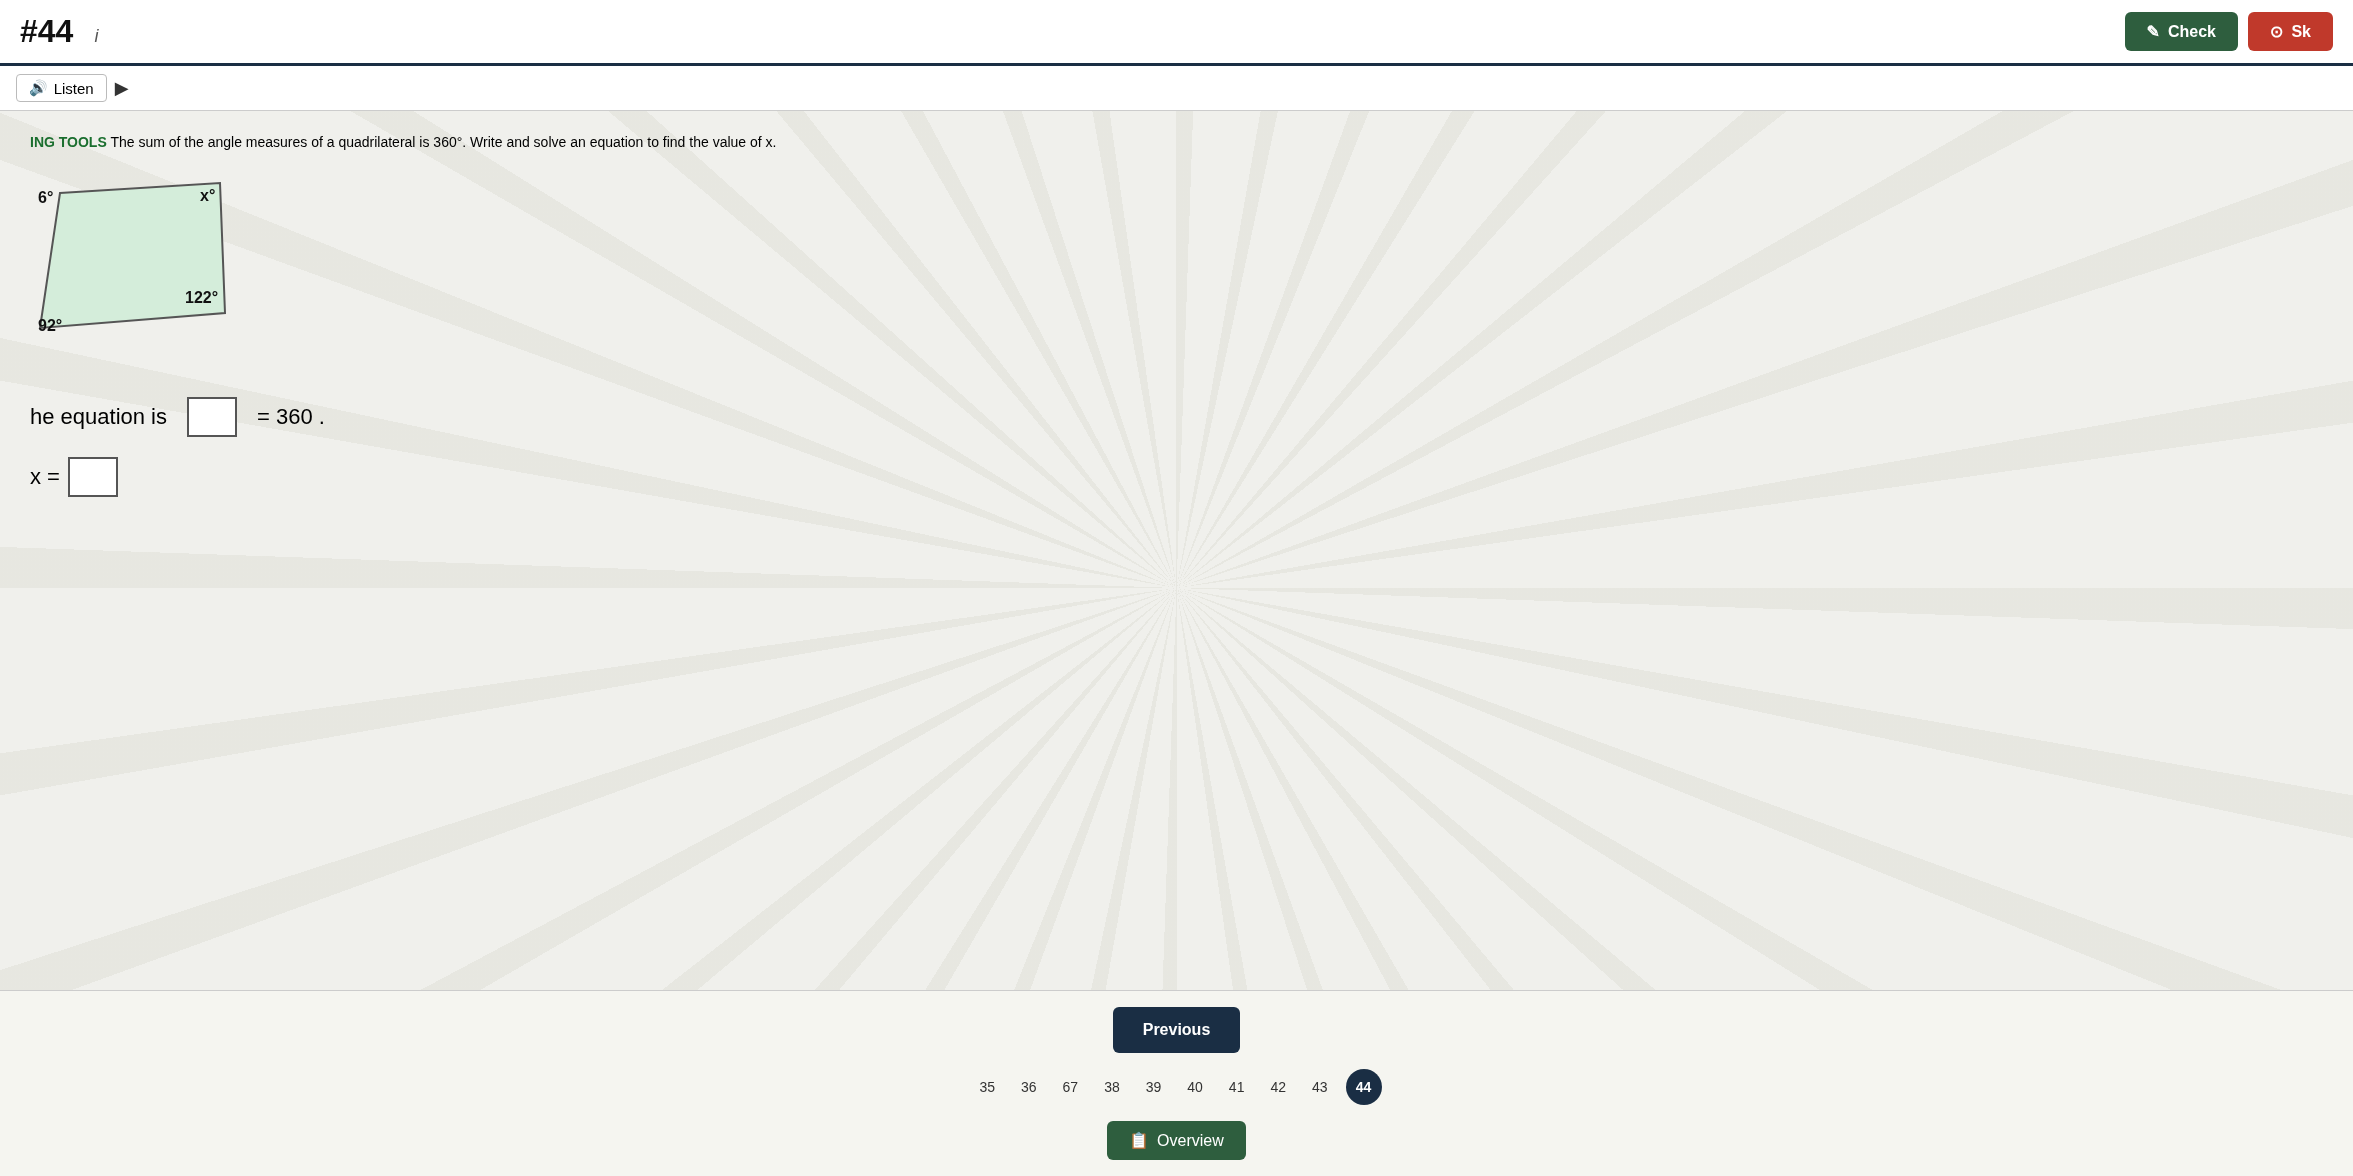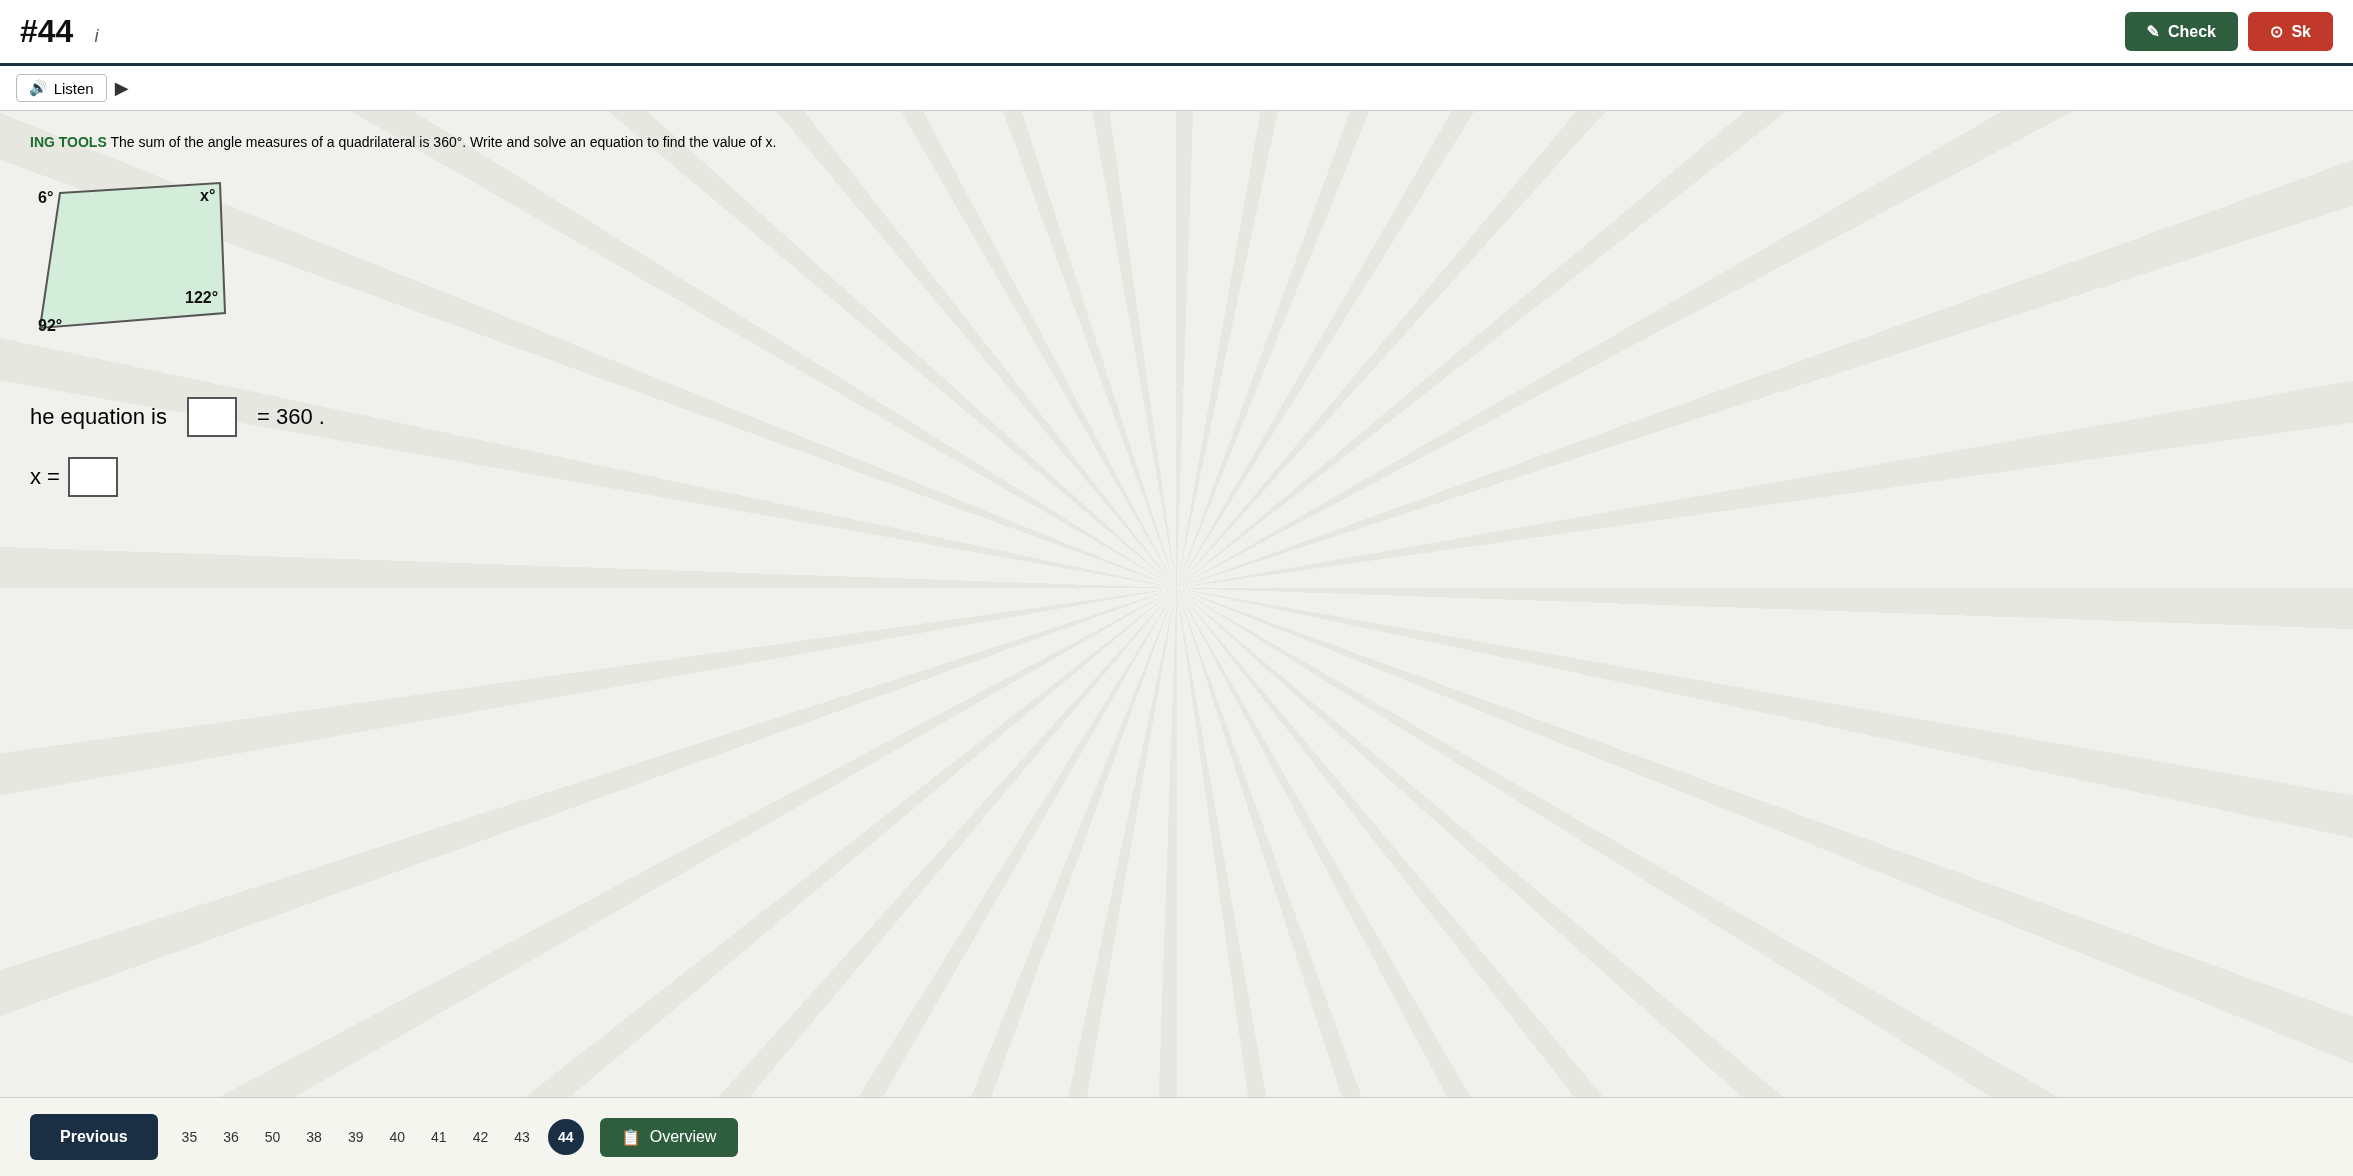--- a/index.html
+++ b/index.html
@@ -176,20 +176,21 @@
       position: fixed;
       bottom: 0;
       left: 0;
       right: 0;
       background: #f5f5f0;
       border-top: 1px solid #ccc;
       padding: 16px 30px;
       display: flex;
       align-items: center;
       gap: 16px;
+      flex-direction: column;
     }
 
     .btn-previous {
       background: #1a2e44;
       color: white;
       border: none;
       border-radius: 6px;
       padding: 14px 30px;
       font-size: 16px;
       font-weight: bold;
@@ -297,21 +298,21 @@
       <input class="answer-input" type="text" style="">
     </div>
 
   </div>
 
   <div class="bottom-nav">
     <button class="btn-previous">Previous</button>
     <div class="page-numbers">
       <span class="page-num">35</span>
       <span class="page-num">36</span>
-      <span class="page-num">50</span>
+      <span class="page-num">67</span>
       <span class="page-num">38</span>
       <span class="page-num">39</span>
       <span class="page-num">40</span>
       <span class="page-num">41</span>
       <span class="page-num">42</span>
       <span class="page-num">43</span>
       <span class="page-num active">44</span>
     </div>
     <button class="btn-overview">
       <span>📋</span>

